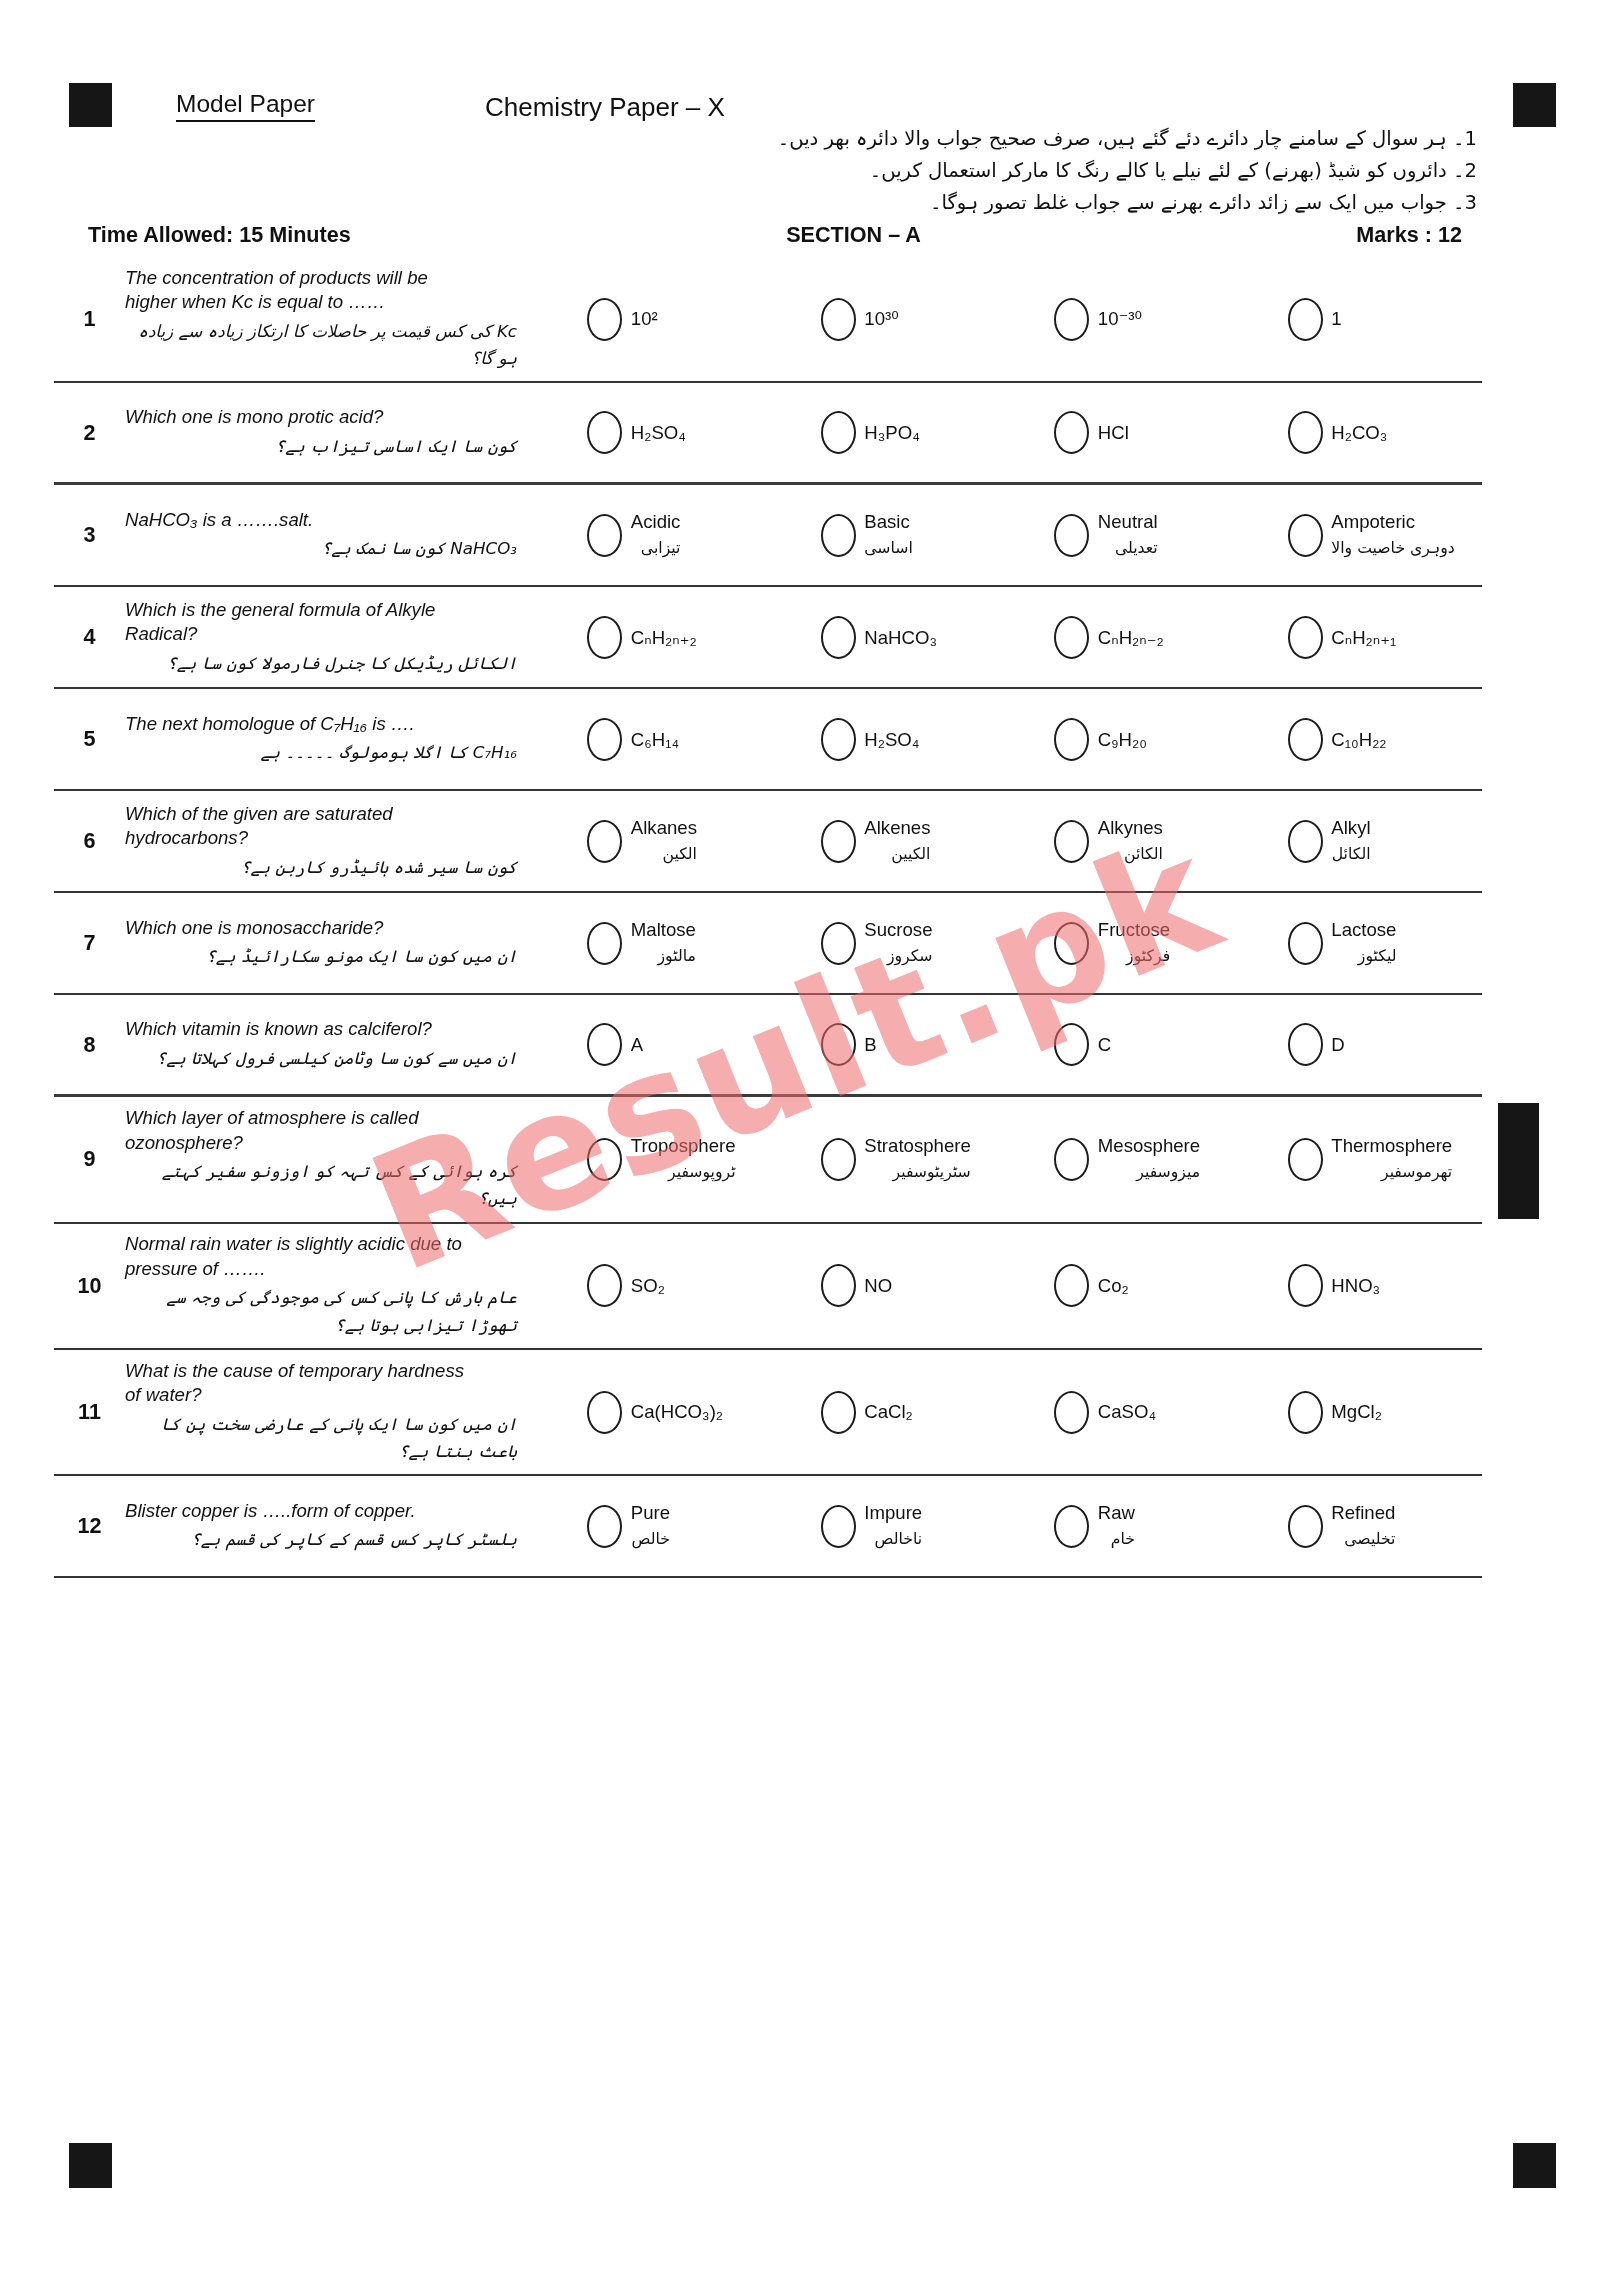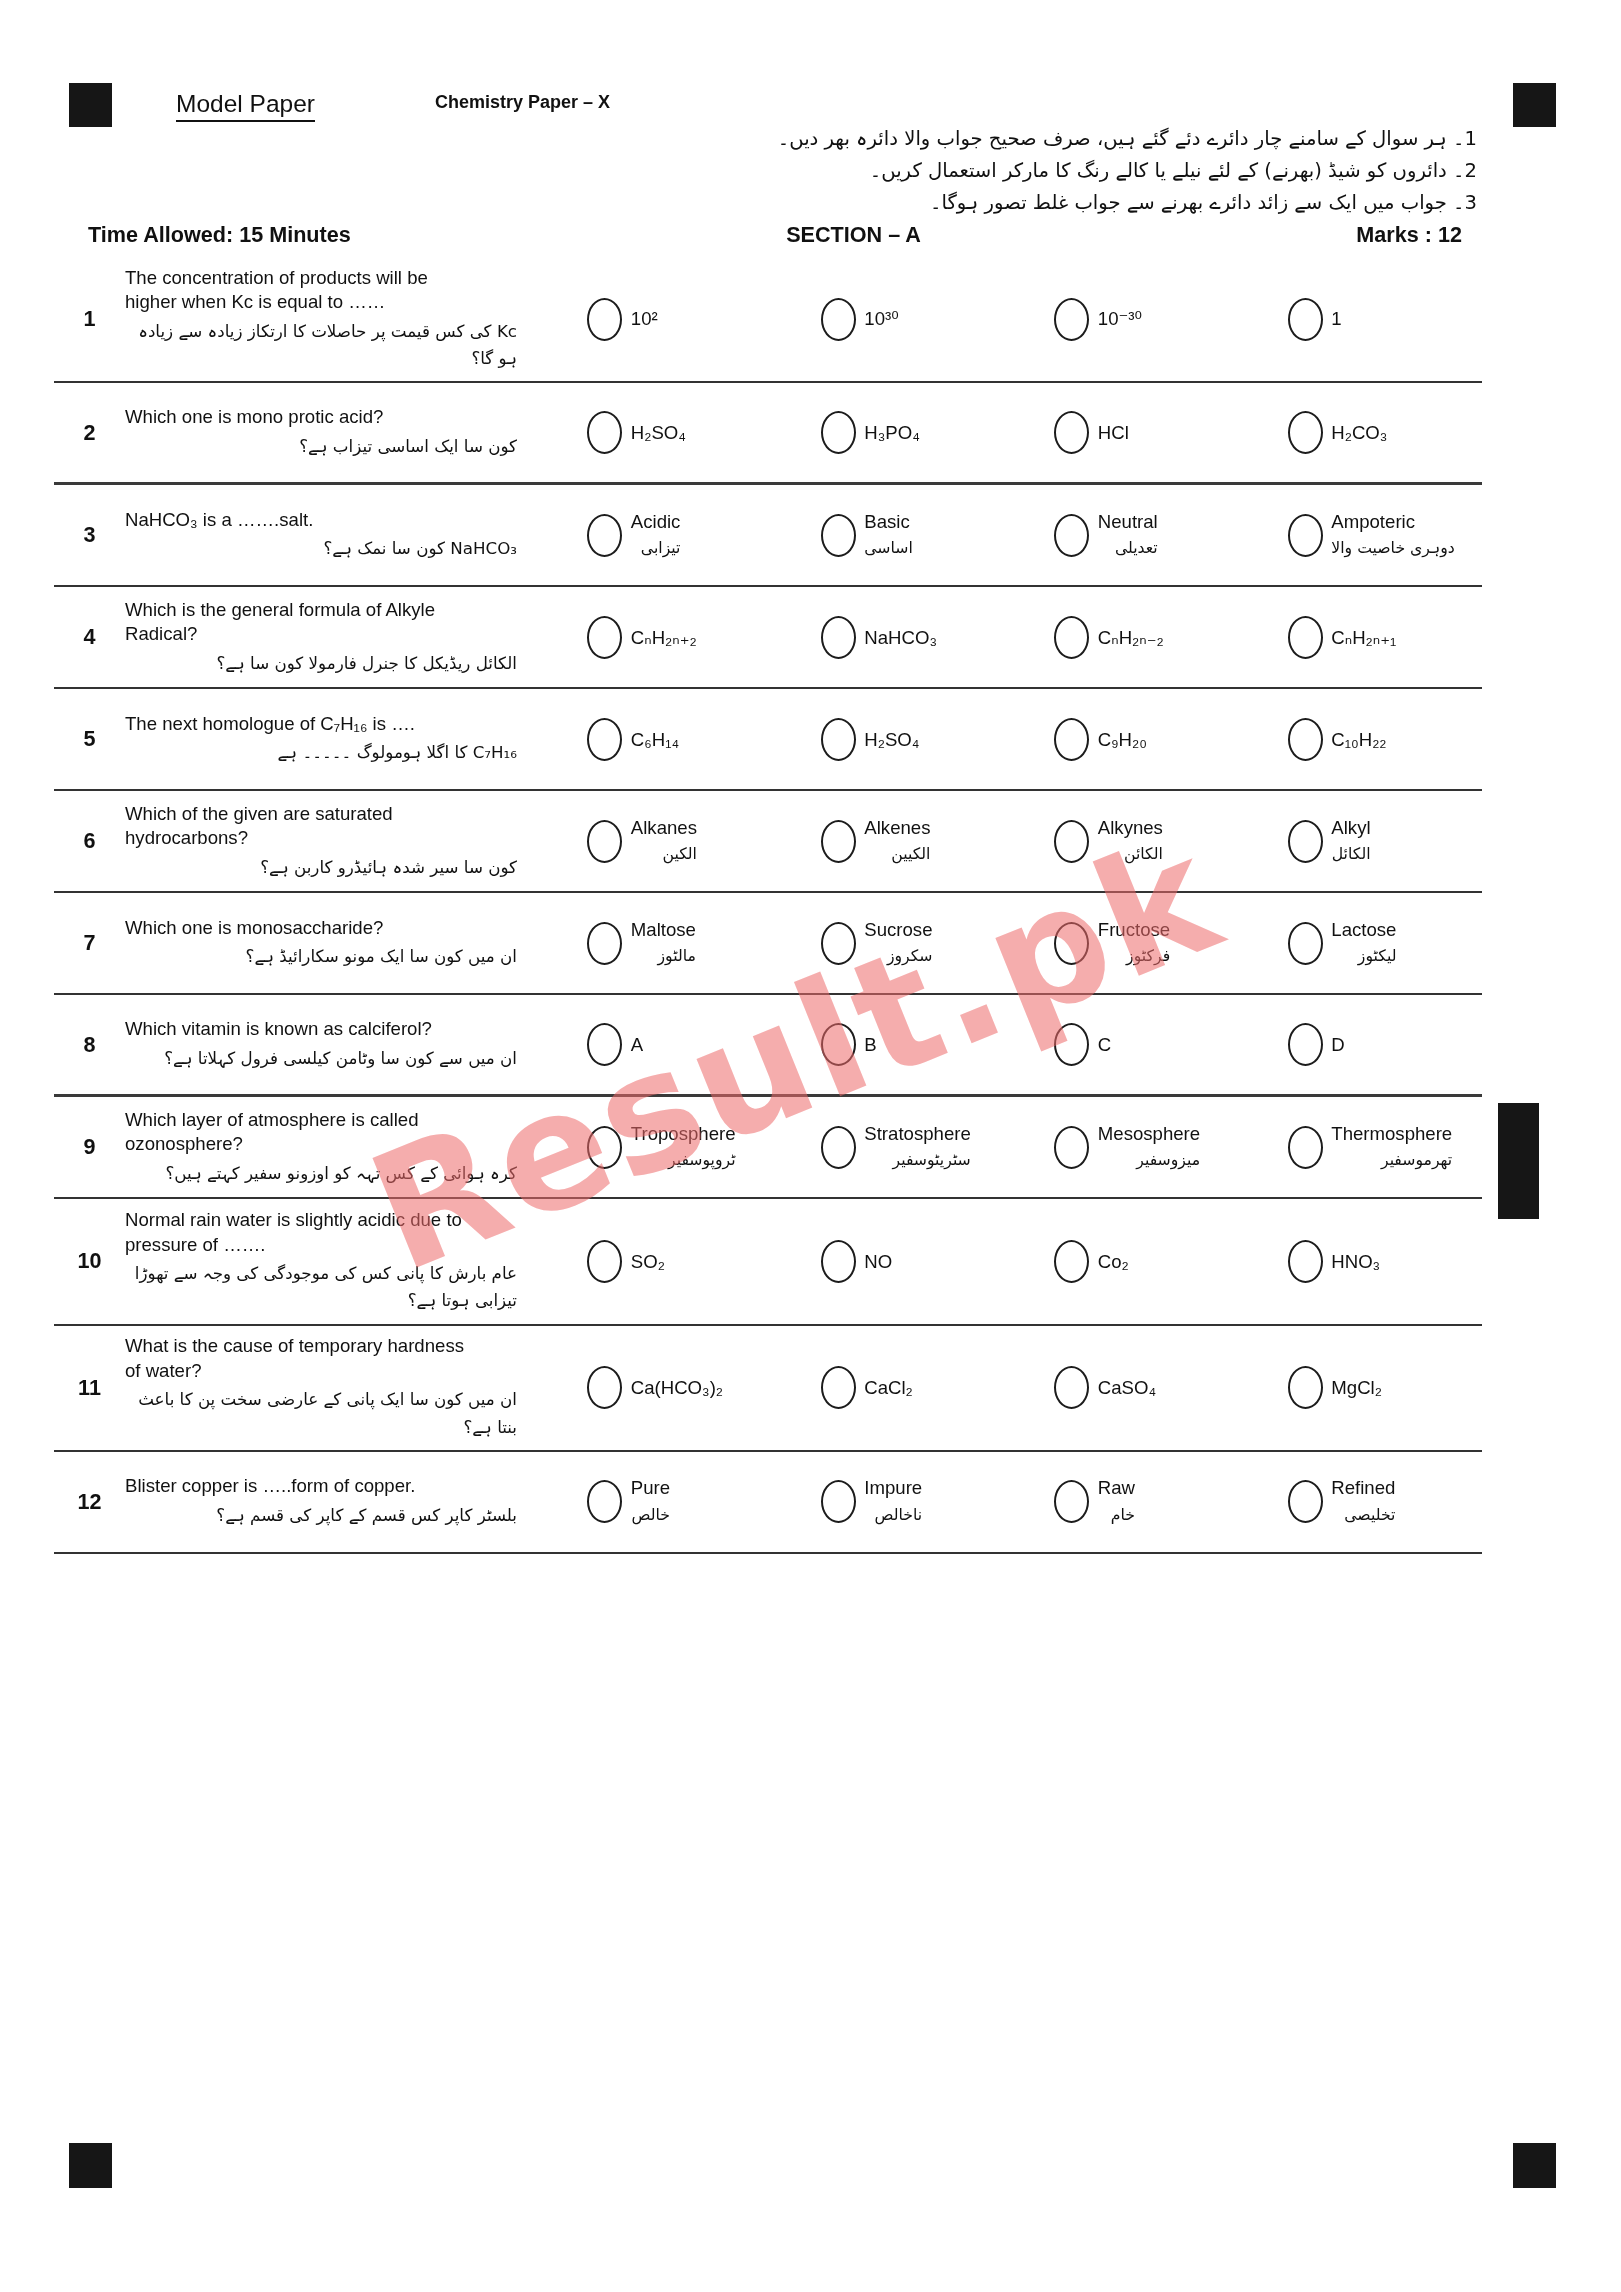--- a/index.html
+++ b/index.html
@@ -19,22 +19,22 @@
   .reg-bl{left:69px;top:2143px;width:43px;height:45px;}
   .reg-br{left:1513px;top:2143px;width:43px;height:45px;}
 
   
   .model-paper{
     position:absolute;left:176px;top:90px;
     font-size:24.5px;font-weight:400;
     border-bottom:2.9px solid #111;padding-bottom:2px;
   }
   .paper-title{
-    position:absolute;left:435px;top:92px;
-    font-size:18px;font-weight:700;
+    position:absolute;left:485px;top:92px;
+    font-size:26px;font-weight:400;
   }
   .instructions{
     position:absolute;right:144px;top:123px;width:980px;
     direction:rtl;text-align:right;
     font-family:"DejaVu Sans",sans-serif;
     font-size:19.6px;line-height:32px;
   }
   .instructions div{white-space:nowrap;}
 
   
@@ -53,21 +53,21 @@
     border-bottom:2px solid #333;
     padding:8.8px 0;
     min-height:102px;
     box-sizing:border-box;
   }
   .q-row:nth-child(2),.q-row:nth-child(8){border-bottom-width:3.9px;border-bottom-color:#3a3a3a;}
   .q-num{
     flex:0 0 71px;width:71px;text-align:center;
     font-size:21.6px;font-weight:700;
   }
-  .q-text{flex:0 0 423px;width:423px;padding-right:17.6px;box-sizing:border-box;}
+  .q-text{flex:0 0 423px;width:423px;padding-right:17.6px;box-sizing:border-box;font-style:italic;}
   .q-en{font-size:18.6px;line-height:24.5px;max-width:341px;}
   .q-ur{
     font-size:16.7px;line-height:27.4px;margin-top:2.9px;
     direction:rtl;text-align:right;
     font-family:"DejaVu Sans",sans-serif;
     max-width:392px;
   }
   .q-options{flex:1;display:flex;align-items:center;}
   .opt{flex:1;display:flex;align-items:center;padding-left:39px;box-sizing:border-box;}
   .opt-circle{

